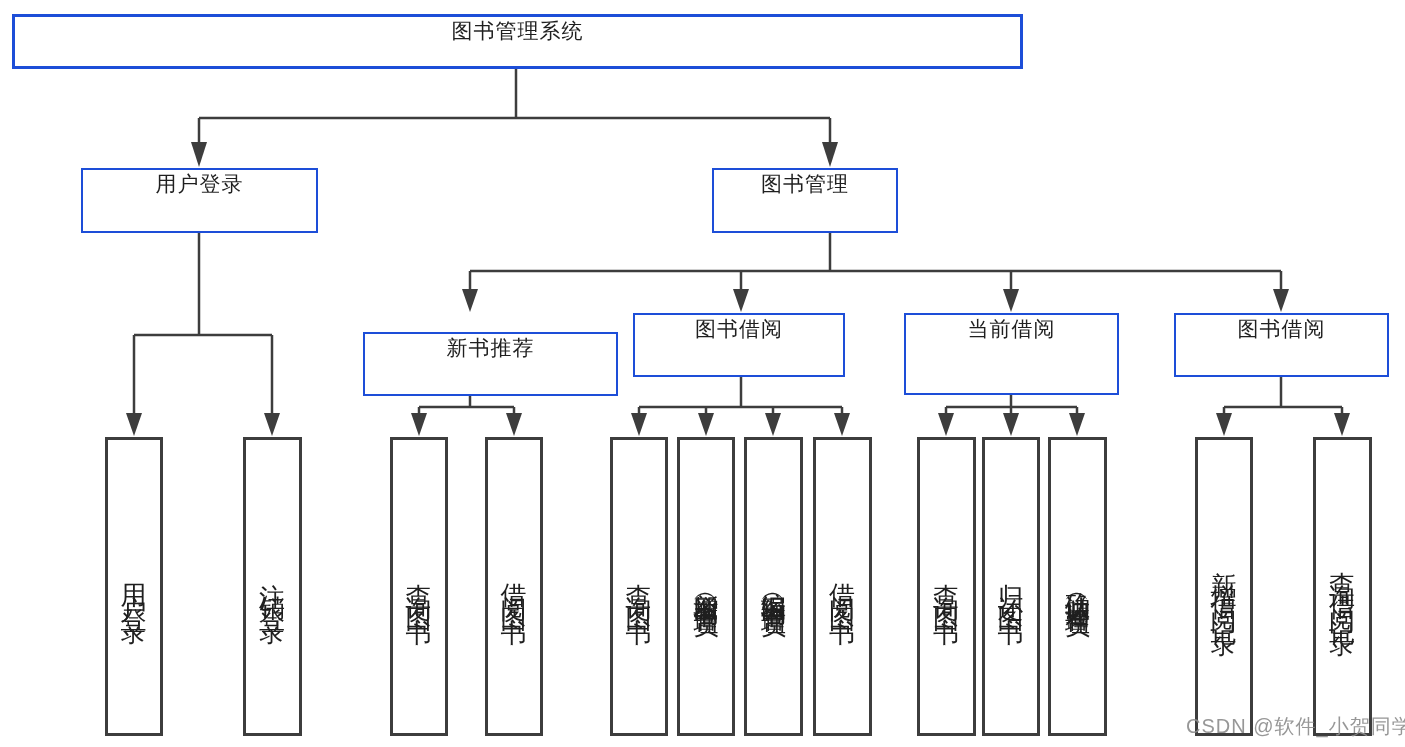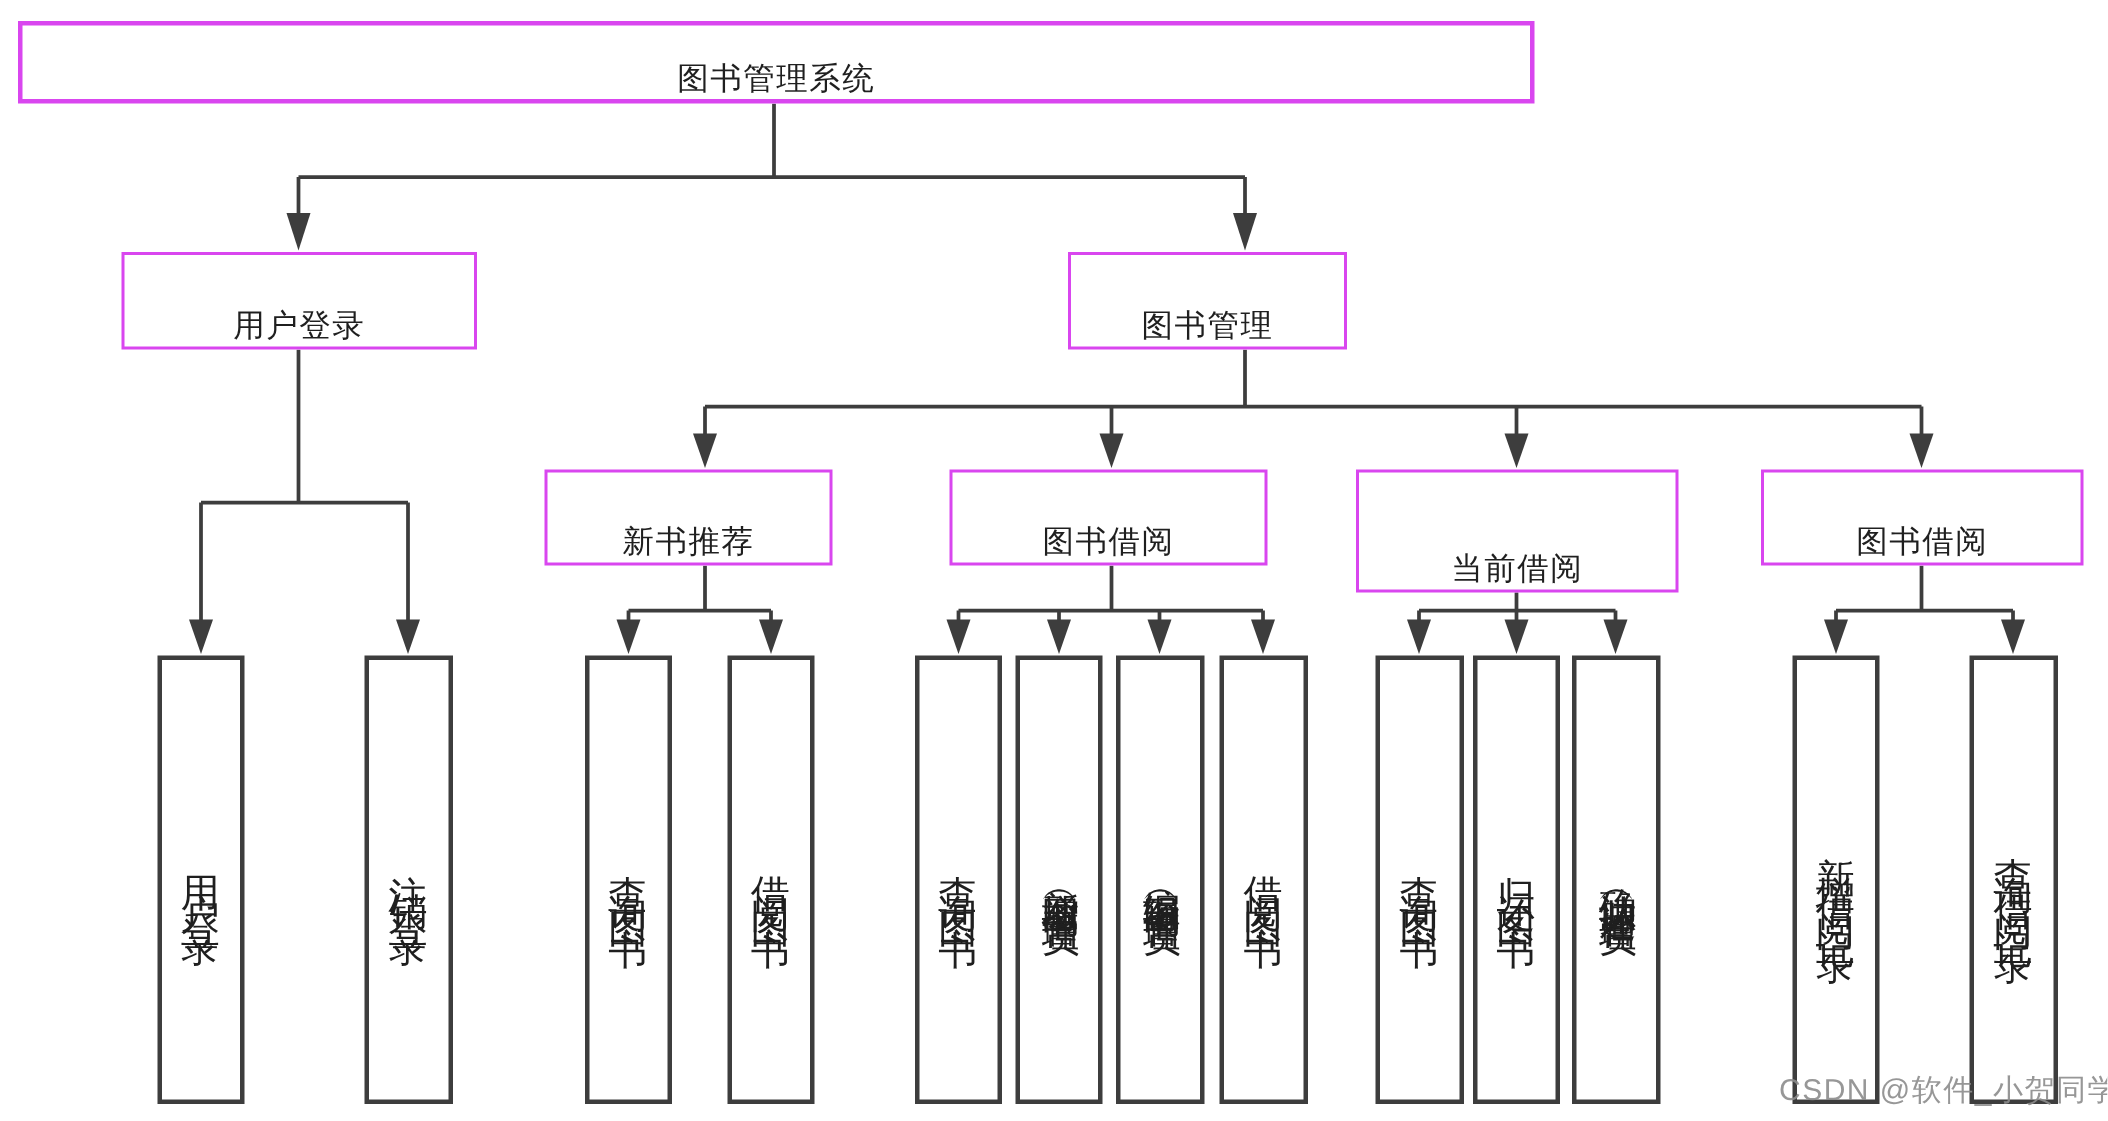--- a/index.html
+++ b/index.html
@@ -19,23 +19,23 @@
     position: absolute;
     left: 0; top: 0;
     width: 1405px;
     height: 747px;
     pointer-events: none;
   }
   .node {
     position: absolute;
     box-sizing: border-box;
     background: #ffffff;
-    border: 2px solid #d946ef;
+    border: 2px solid #1d4ed8;
     display: flex;
-    align-items: flex-end;
+    align-items: flex-start;
     justify-content: center;
     color: #1f1f1f;
     font-size: 21px;
     letter-spacing: 1px;
     z-index: 2;
   }
   .node.root {
     border-width: 3px;
     font-size: 21px;
   }
@@ -155,21 +155,21 @@
     <span>图书管理系统</span>
   </div>
 
   <div class="node" style="left:81px; top:168px; width:237px; height:65px;">
     <span>用户登录</span>
   </div>
   <div class="node" style="left:712px; top:168px; width:186px; height:65px;">
     <span>图书管理</span>
   </div>
 
-  <div class="node" style="left:363px; top:313px; width:192px; height:64px;">
+  <div class="node" style="left:363px; top:332px; width:255px; height:64px;">
     <span>新书推荐</span>
   </div>
   <div class="node" style="left:633px; top:313px; width:212px; height:64px;">
     <span>图书借阅</span>
   </div>
   <div class="node" style="left:904px; top:313px; width:215px; height:82px;">
     <span>当前借阅</span>
   </div>
   <div class="node" style="left:1174px; top:313px; width:215px; height:64px;">
     <span>图书借阅</span>

